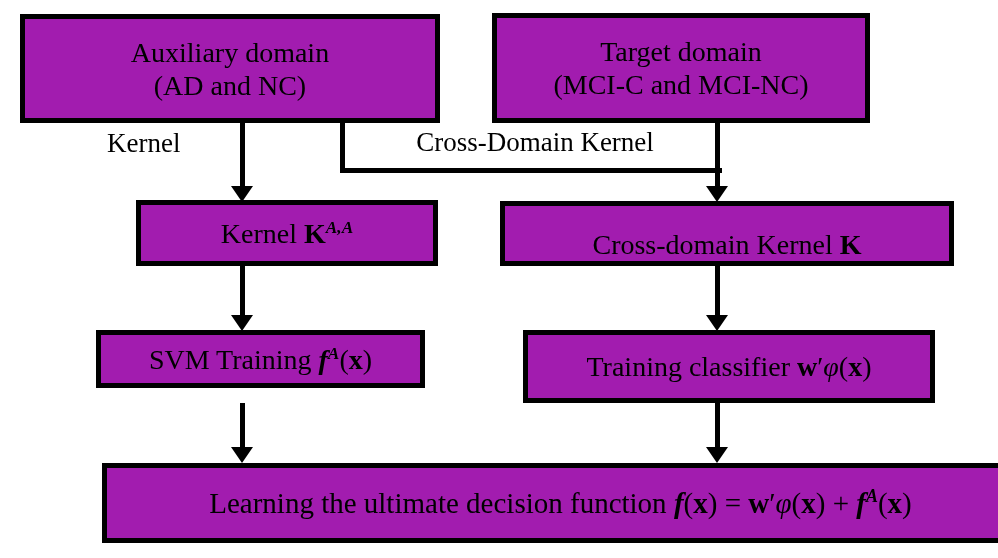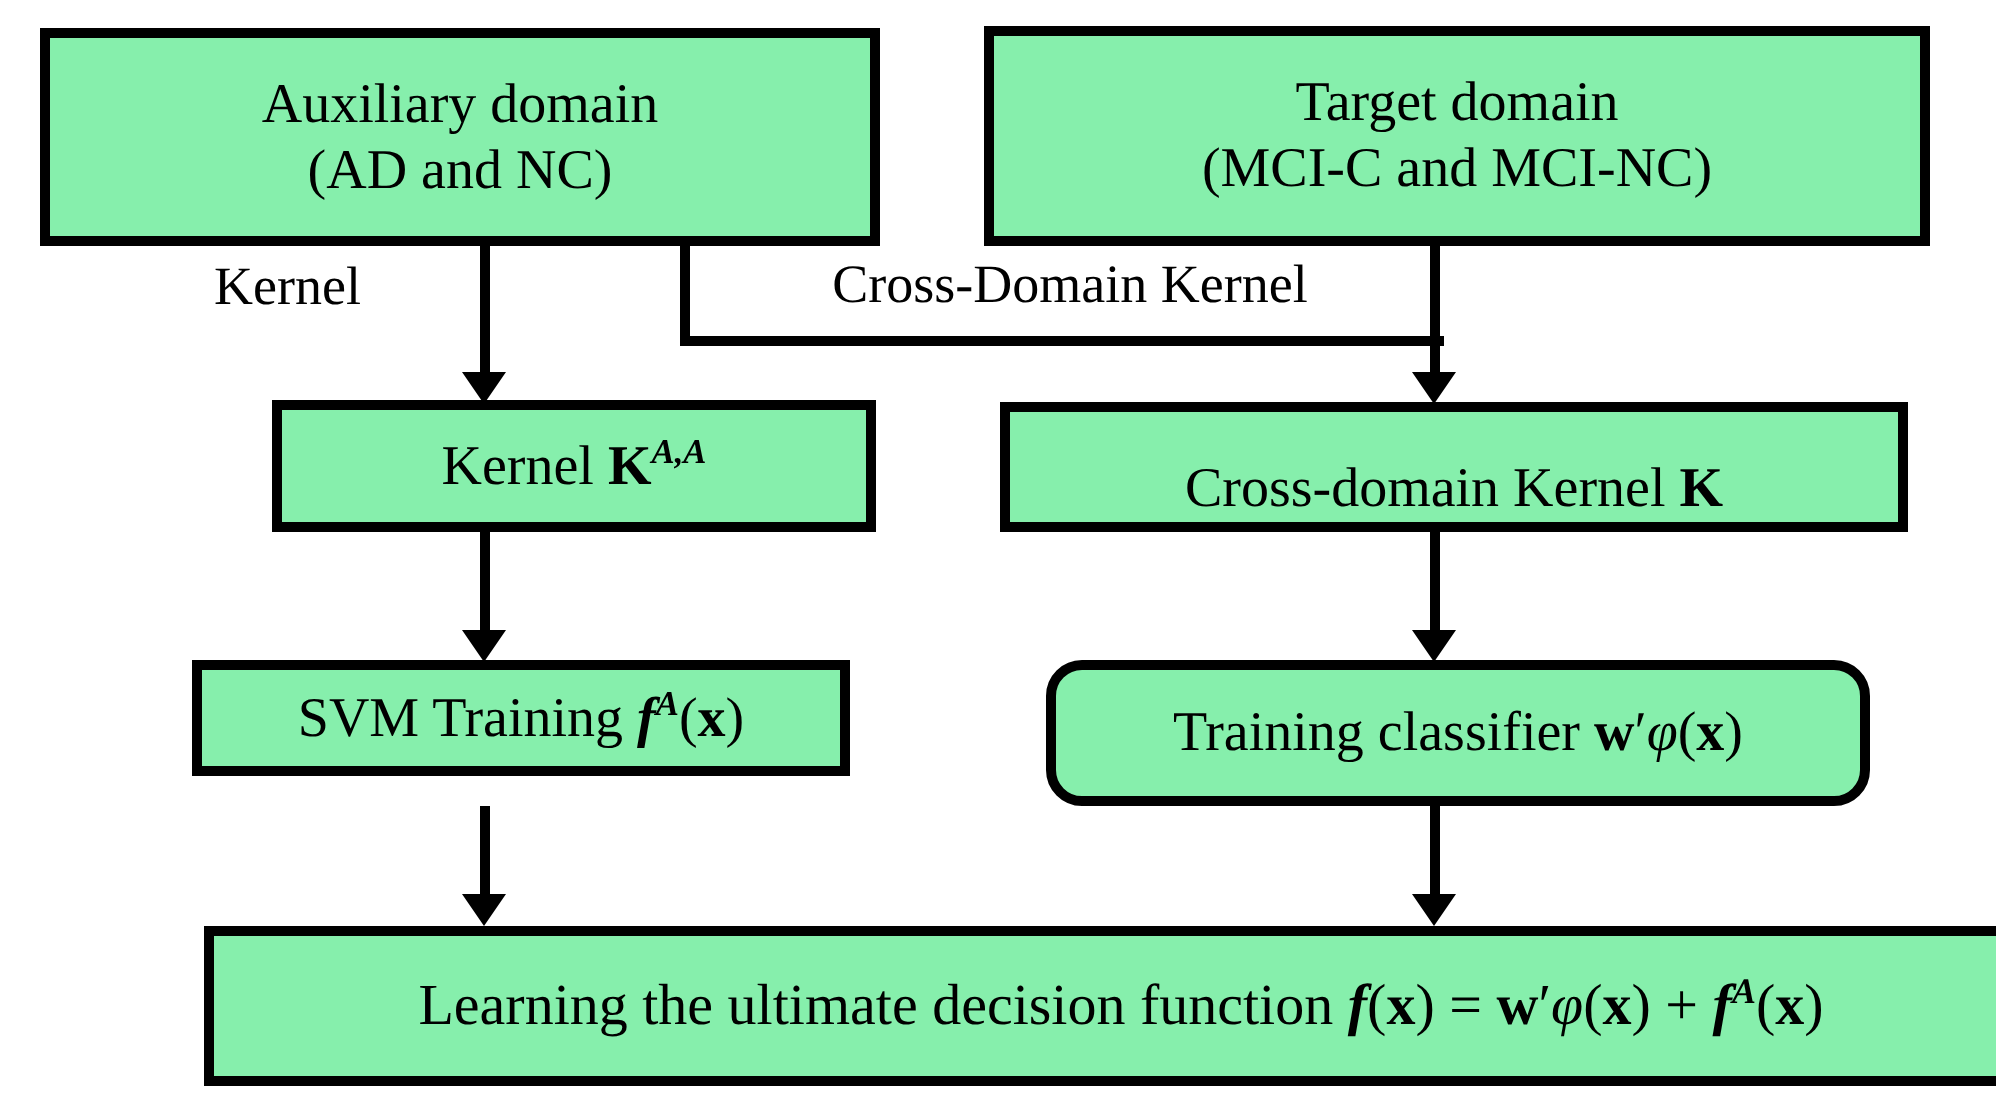--- a/index.html
+++ b/index.html
@@ -13,36 +13,36 @@
     width: 998px;
     height: 558px;
     background: #ffffff;
     color: #000000;
     overflow: hidden;
   }
   .box {
     position: absolute;
     box-sizing: border-box;
     border: 5px solid #000000;
-    background: #86efac;
+    background: #a21caf;
     display: flex;
     flex-direction: column;
     align-items: center;
     justify-content: center;
     text-align: center;
     font-size: 28px;
     line-height: 33px;
     color: #000000;
   }
   #box-aux     { left: 20px;  top: 14px;  width: 420px; height: 109px; }
-  #box-target  { left: 492px; top: 13px;  width: 473px; height: 110px; }
+  #box-target  { left: 492px; top: 13px;  width: 378px; height: 110px; }
   #box-kernel  { left: 88px;  top: 200px; width: 302px; height: 66px; margin-left: 48px;  }
   #box-crossk  { left: 500px; top: 201px; width: 454px; height: 65px; justify-content: flex-end;  }
   #box-svm     { left: 96px;  top: 330px; width: 329px; height: 58px;  }
-  #box-clf     { left: 523px; top: 330px; width: 412px; height: 73px; border-radius: 18px;  }
+  #box-clf     { left: 523px; top: 330px; width: 412px; height: 73px;  }
   #box-final   { left: 60px;  top: 463px; width: 917px; height: 80px; font-size: 29px; margin-left: 42px; }
 
   .vline {
     position: absolute;
     width: 5px;
     background: #000000;
   }
   .hline {
     position: absolute;
     height: 5px;

